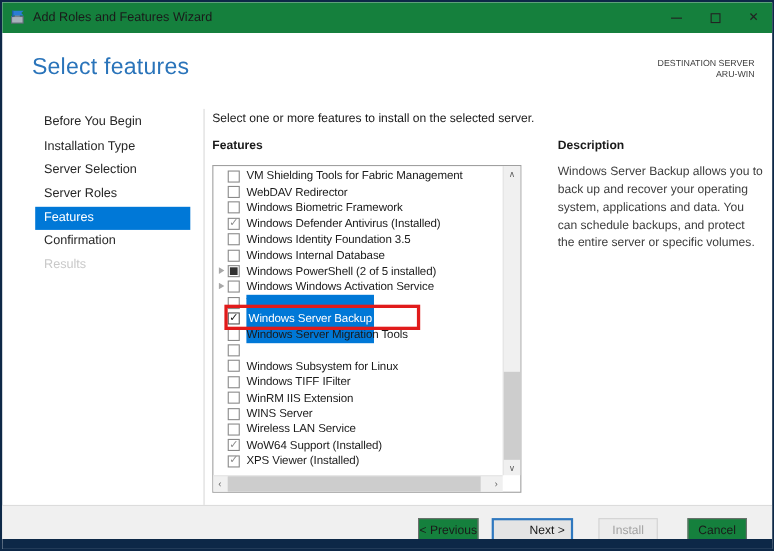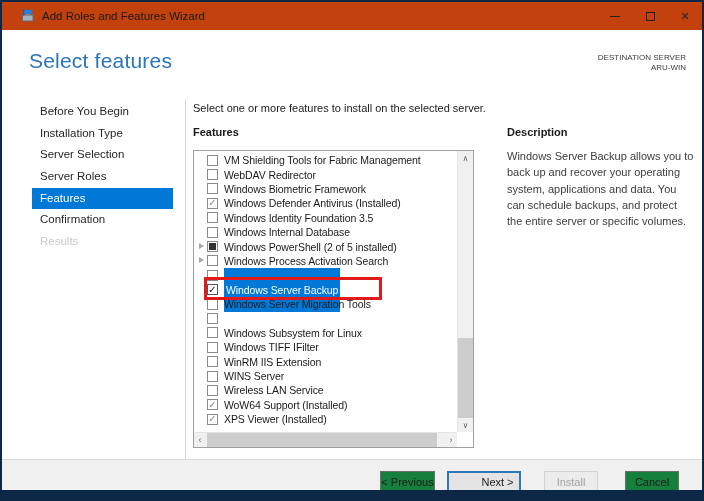--- a/index.html
+++ b/index.html
@@ -6,21 +6,21 @@
   body { background: #fff; font-family: "Liberation Sans", sans-serif; }
   .window {
     position: relative; width: 704px; height: 501px; background: #fff;
     border: 2px solid var(--window_border, #0d2847); overflow: hidden;
   }
   .bottom-strip { position: absolute; left: 0; right: 0; bottom: 0; height: 9px;
     background: var(--window_border, #0d2847); }
 
   
   .titlebar { position: absolute; top: 0; left: 0; right: 0; height: 28px;
-    display: flex; align-items: center; padding: 0 19px; background: #c2410c; }
+    display: flex; align-items: center; padding: 0 7px; background: #15803d; }
   .app-title { font-size: 11.5px; color: #1a1a1a; margin-left: 7px; }
   .wctrls { position: absolute; right: 10px; top: 0; height: 28px;
     display: flex; align-items: center; gap: 21px; }
   .wbtn { width: 14px; height: 28px; display: flex; align-items: center;
     justify-content: center; color: #222; cursor: default; }
   .min-glyph { width: 10px; height: 1px; background: #222; display: block; }
   .max-glyph { width: 9px; height: 9px; border: 1px solid #222; display: block; }
   .close-glyph { font-size: 11px; line-height: 1; }
 
   
@@ -179,21 +179,21 @@
         <div class="frow">
           <span class="expander show"></span>
           <span class="cb partial">
             <span class="sq"></span>
           </span>
           <span class="flabel">Windows PowerShell (2 of 5 installed)</span>
         </div>
         <div class="frow">
           <span class="expander show"></span>
           <span class="cb unchecked"></span>
-          <span class="flabel">Windows Process Activation Search</span>
+          <span class="flabel">Windows Windows Activation Service</span>
         </div>
         <div class="frow">
           <span class="expander"></span>
           <span class="cb unchecked"></span>
           <span class="flabel">Windows Search Service</span>
         </div>
         <div class="frow">
           <span class="expander"></span>
           <span class="cb checked">✓</span>
           <span class="flabel selected">Windows Server Backup</span>

